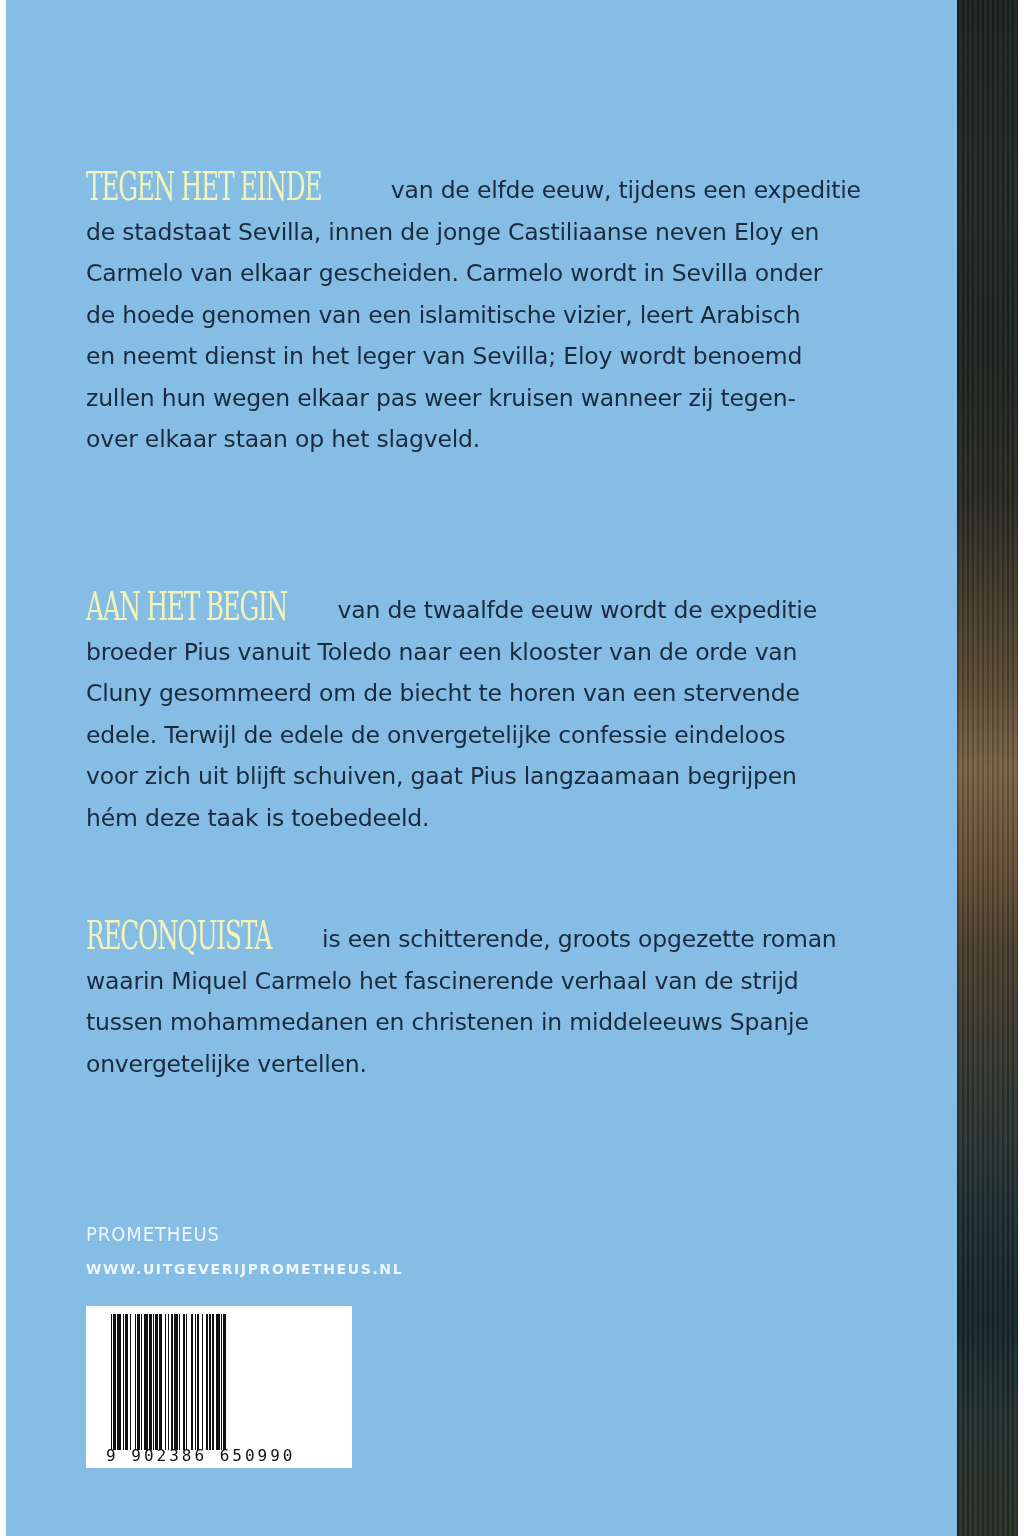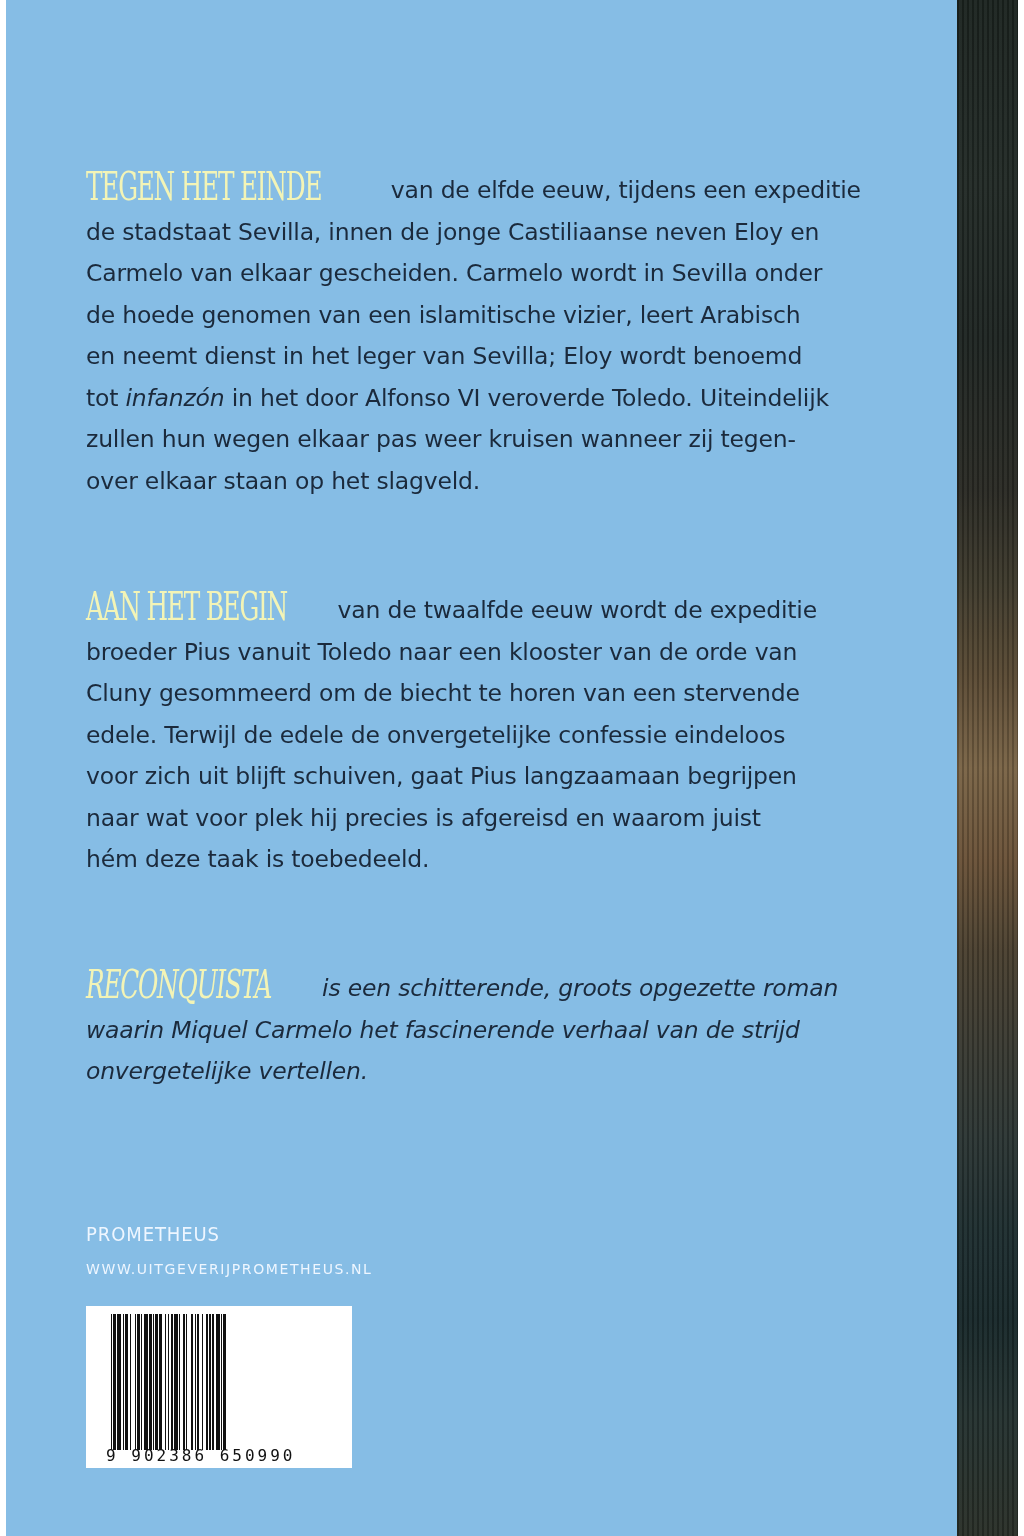--- a/index.html
+++ b/index.html
@@ -27,21 +27,21 @@
       position: absolute; left: 1018px; top: 0; width: 6px; height: 1536px; background: #ffffff;
     }
     .text {
       position: absolute; left: 86px; width: 830px;
       font-family: "DejaVu Sans", sans-serif;
       font-size: 23.5px; line-height: 41.5px; color: #1b2a3c;
       letter-spacing: -0.2px;
     }
     .p1 { top: 170px; }
     .p2 { top: 590px; }
-    .p3 { top: 968px; font-style: italic; }
+    .p3 { top: 919px; }
     .lead {
       font-family: "DejaVu Serif", serif;
       font-size: 40px; color: #f3f4b6;
       letter-spacing: -2px;
       display: inline-block; transform: scaleX(0.62); transform-origin: left bottom;
       margin-right: -82px;
       vertical-align: -2px;
       line-height: 30px;
     }
     .lead.l2 { margin-right: -80px; }
@@ -49,21 +49,21 @@
     .line { display: block; white-space: nowrap; }
     em { font-style: italic; }
     .publisher {
       position: absolute; left: 86px; top: 1222px;
       font-family: "DejaVu Sans", sans-serif; font-size: 20px; color: #eef6ff;
       letter-spacing: 1px;
       transform: scaleX(0.9); transform-origin: left;
     }
     .url {
       position: absolute; left: 86px; top: 1261px;
-      font-family: "DejaVu Sans", sans-serif; font-size: 14px; font-weight: normal;
+      font-family: "DejaVu Sans", sans-serif; font-size: 14px; font-weight: bold;
       color: #eef6ff; letter-spacing: 1.6px;
     }
     .barcode-box {
       position: absolute; left: 86px; top: 1306px; width: 266px; height: 162px;
       background: #ffffff;
     }
     .bars {
       position: absolute; left: 25px; top: 8px; width: 222px; height: 136px;
       display: flex; align-items: stretch;
     }
@@ -80,38 +80,37 @@
 <div class="cover"></div>
 <div class="spine"></div>
 <div class="spine-edge"></div>
 
 <div class="text p1">
   <span class="line"><span class="lead">TEGEN HET EINDE</span><span> van de elfde eeuw, tijdens een expeditie</span></span>
   <span class="line">de stadstaat Sevilla, innen de jonge Castiliaanse neven Eloy en</span>
   <span class="line">Carmelo van elkaar gescheiden. Carmelo wordt in Sevilla onder</span>
   <span class="line">de hoede genomen van een islamitische vizier, leert Arabisch</span>
   <span class="line">en neemt dienst in het leger van Sevilla; Eloy wordt benoemd</span>
-  <span class="line"><span>tot </span><em>infanzón</em><span> in het door Alfonso VI veroverde Toledo. Uiteindelijk</span></span>
   <span class="line">zullen hun wegen elkaar pas weer kruisen wanneer zij tegen-</span>
   <span class="line">over elkaar staan op het slagveld.</span>
 </div>
 
 <div class="text p2">
   <span class="line"><span class="lead l2">AAN HET BEGIN</span><span> van de twaalfde eeuw wordt de expeditie</span></span>
   <span class="line">broeder Pius vanuit Toledo naar een klooster van de orde van</span>
   <span class="line">Cluny gesommeerd om de biecht te horen van een stervende</span>
   <span class="line">edele. Terwijl de edele de onvergetelijke confessie eindeloos</span>
   <span class="line">voor zich uit blijft schuiven, gaat Pius langzaamaan begrijpen</span>
-  <span class="line">naar wat voor plek hij precies is afgereisd en waarom juist</span>
   <span class="line">hém deze taak is toebedeeld.</span>
 </div>
 
 <div class="text p3">
   <span class="line"><span class="lead l3">RECONQUISTA</span><span> is een schitterende, groots opgezette roman</span></span>
   <span class="line">waarin Miquel Carmelo het fascinerende verhaal van de strijd</span>
+  <span class="line">tussen mohammedanen en christenen in middeleeuws Spanje</span>
   <span class="line">onvergetelijke vertellen.</span>
 </div>
 
 <div class="publisher">PROMETHEUS</div>
 <div class="url">WWW.UITGEVERIJPROMETHEUS.NL</div>
 
 <div class="barcode-box">
   <div class="bars" id="bars">
       <span style="width: 1.2px; background: rgb(17, 17, 17);"></span>
       <span style="width: 1.2px; background: rgb(255, 255, 255);"></span>

